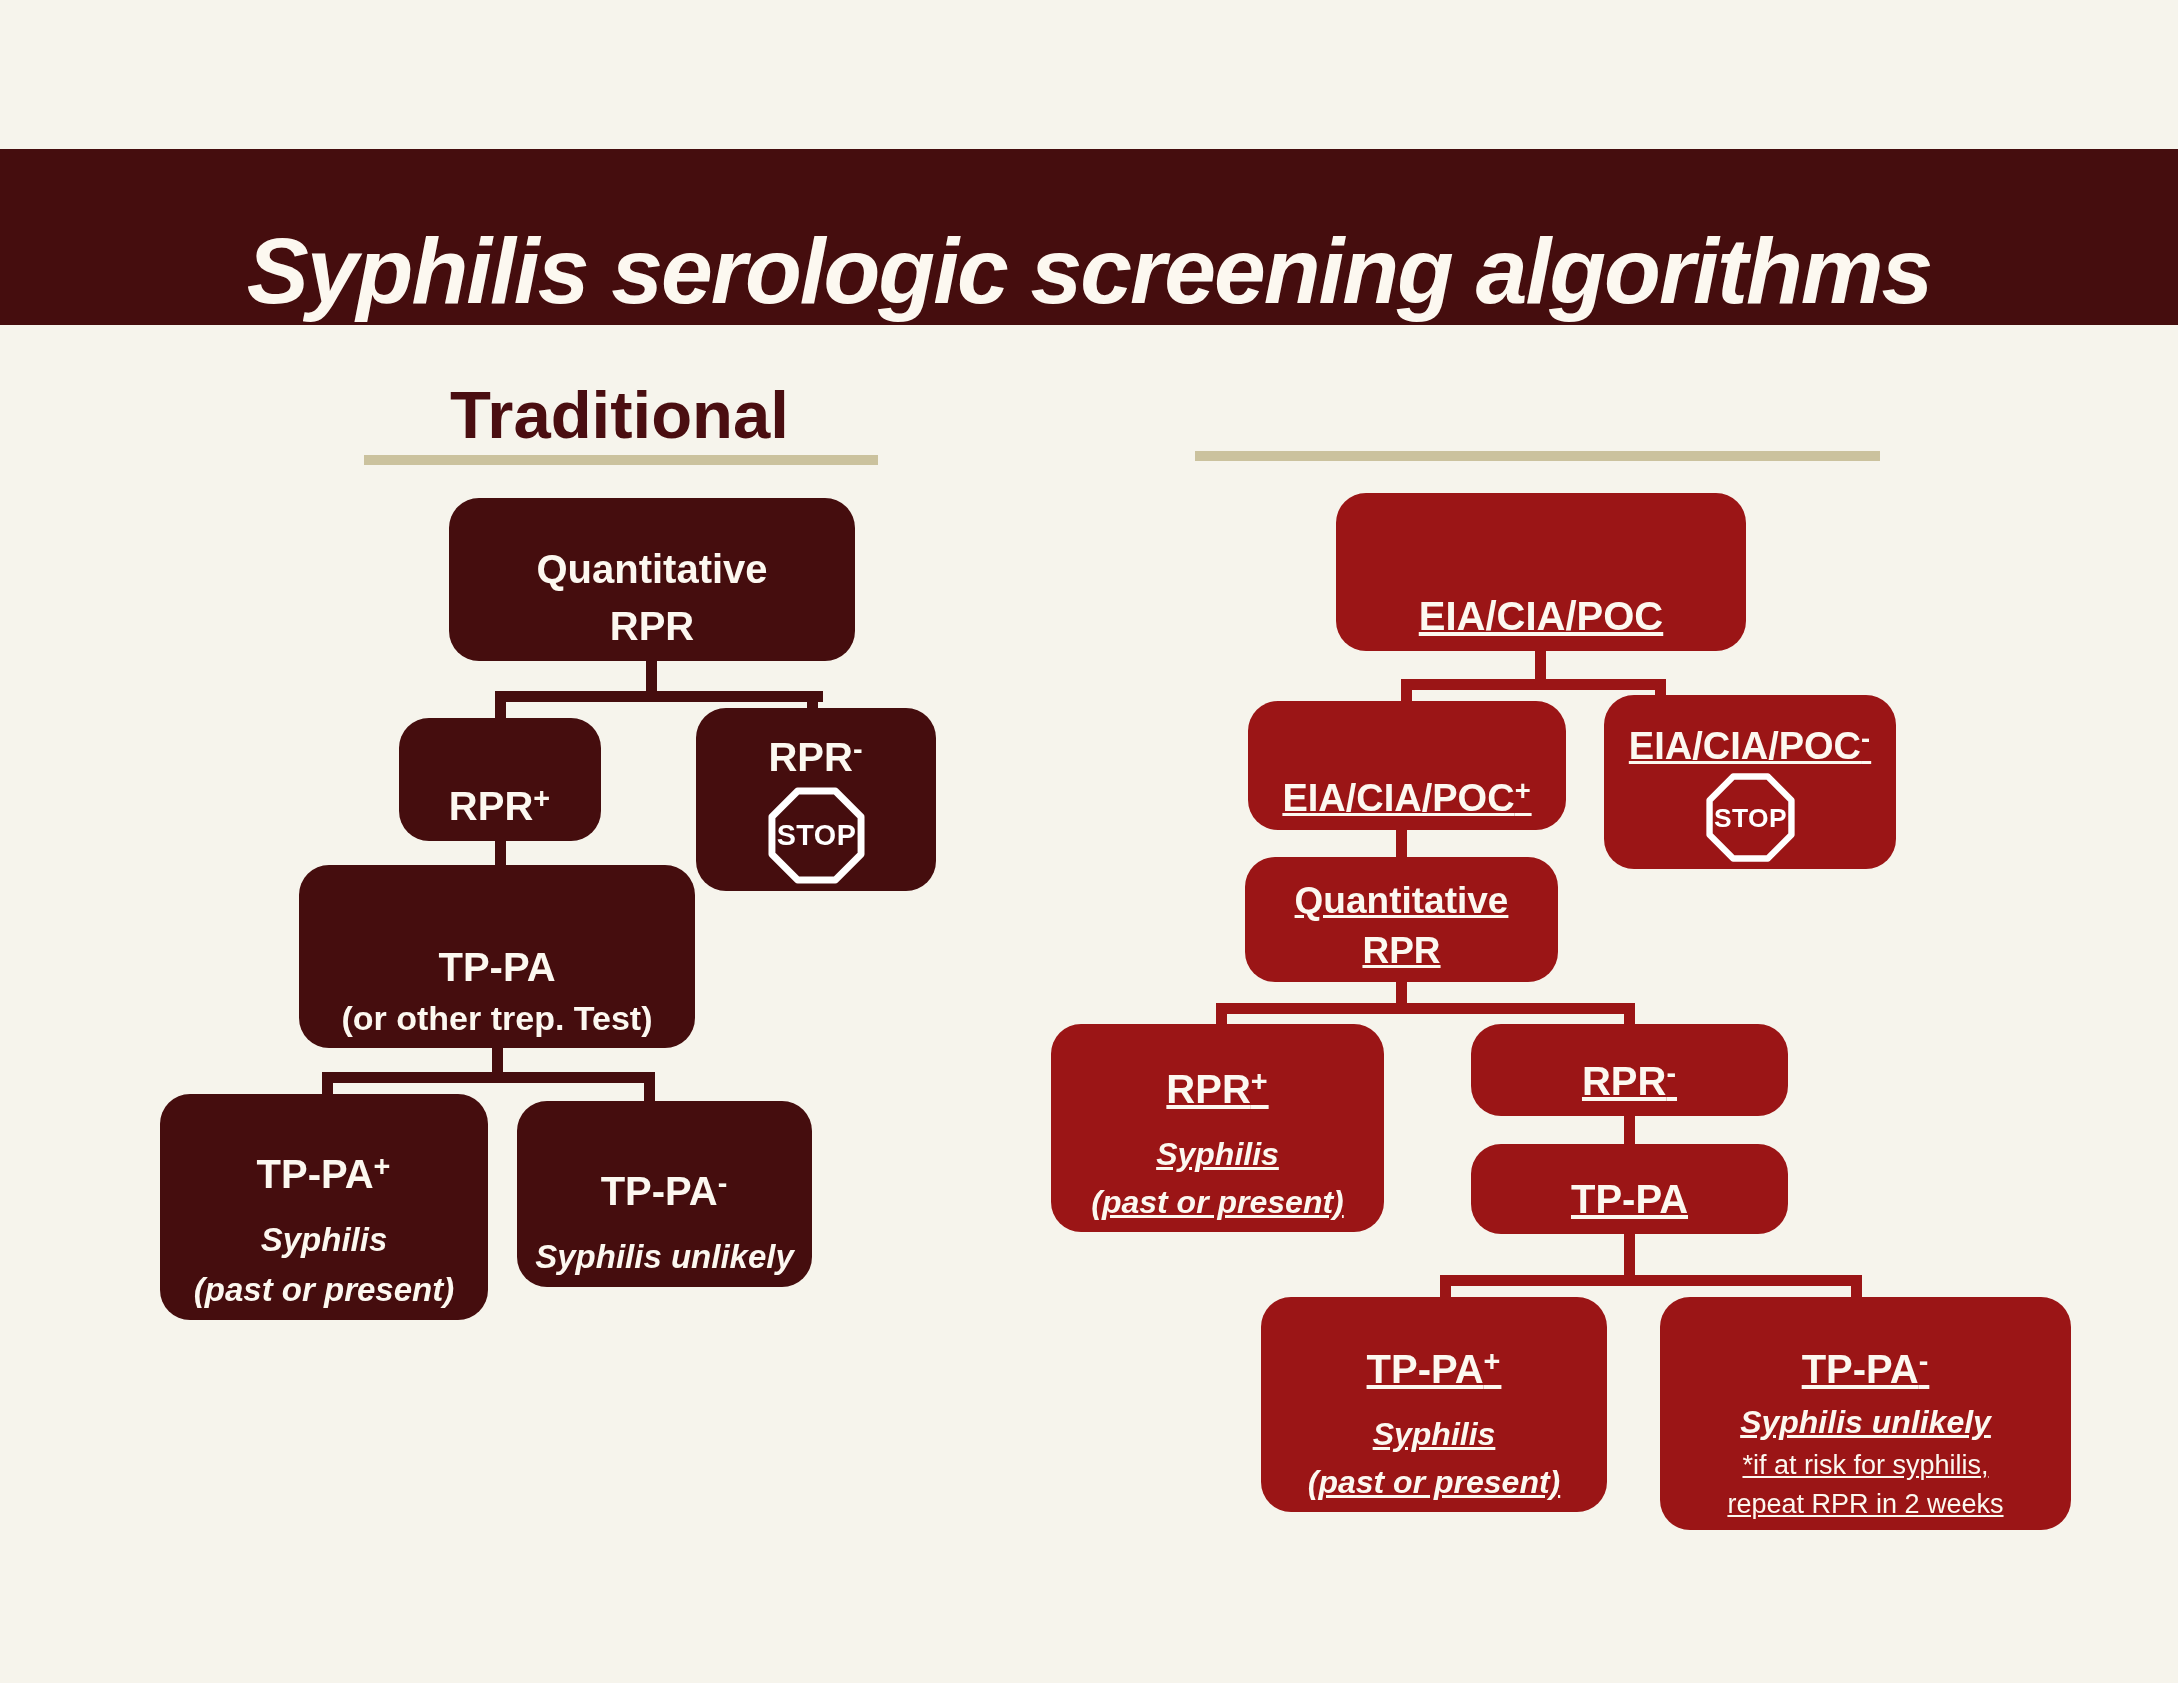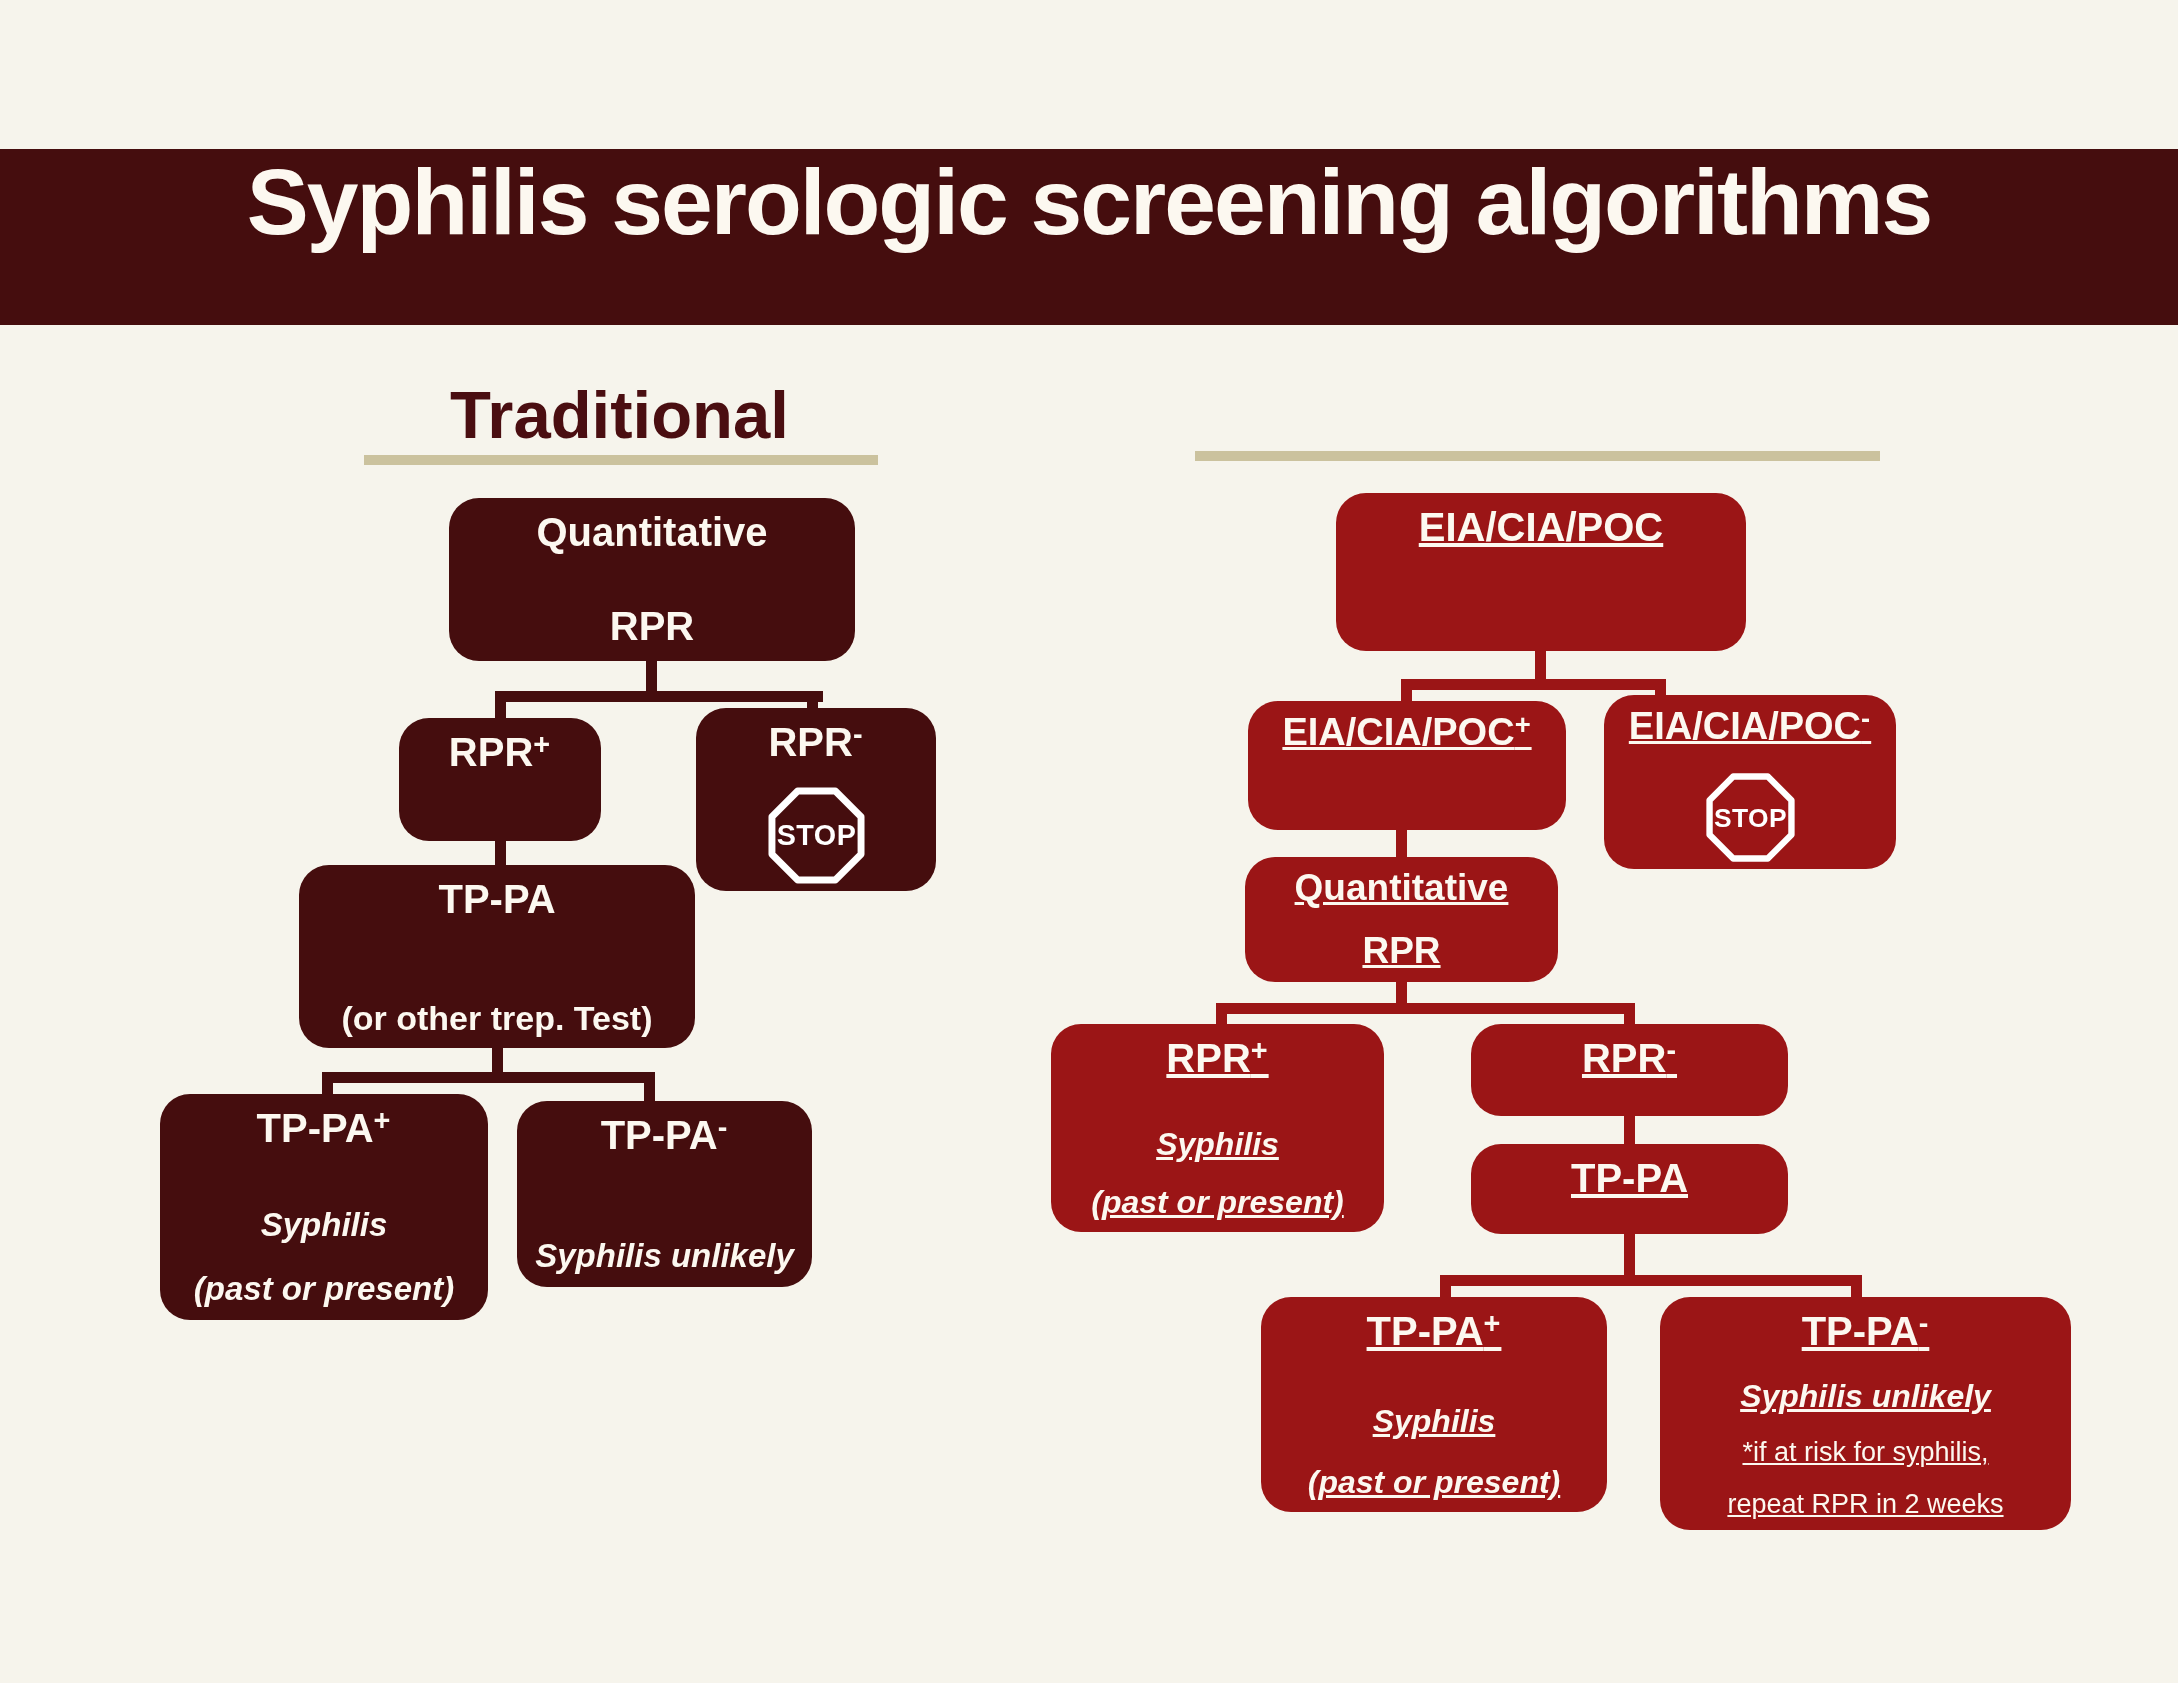--- a/index.html
+++ b/index.html
@@ -8,39 +8,39 @@
     background: var(--cream);
     font-family: "Liberation Sans", sans-serif;
     overflow: hidden;
   }
   .canvas { position: relative; width: 2178px; height: 1683px; background: var(--cream); }
 
   
   .banner {
     position: absolute; left: 0; top: 149px; width: 2178px; height: 176px;
     background: var(--dark);
-    display: flex; align-items: flex-start; justify-content: center;
+    display: flex; align-items: flex-end; justify-content: center; font-style: italic;
   }
   .banner h1 {
     margin: 0; color: var(--light_text);
     font-size: 93px; font-weight: bold; letter-spacing: -2px; white-space: nowrap;
   }
 
   
   .col-heading { position: absolute; text-align: center; font-weight: bold; font-size: 67px; white-space: nowrap; }
   .col-heading.trad { left: 361px; width: 517px; top: 376px; color: var(--heading_dark); }
   .col-heading.rev  { left: 1195px; width: 685px; top: 376px; color: var(--heading_red); }
   .underline { position: absolute; height: 10px; background: var(--tan); }
   .underline.trad { left: 364px; top: 455px; width: 514px; }
   .underline.rev  { left: 1195px; top: 451px; width: 685px; }
 
   
   .box {
     position: absolute; border-radius: 30px; color: var(--light_text);
-    display: flex; flex-direction: column; align-items: center; justify-content: space-between;
+    display: flex; flex-direction: column; align-items: center; justify-content: flex-end;
     text-align: center; box-sizing: border-box; padding: 6px 10px;
   }
   .box.dark { background: var(--dark); }
   .box.red  { background: var(--red); text-decoration: underline; }
 
   .t  { font-weight: bold; font-size: 40px; line-height: 1.42; white-space: nowrap; }
   .t2 { font-weight: bold; font-size: 38px; line-height: 1.35; white-space: nowrap; }
   .sub  { font-weight: bold; font-style: italic; font-size: 33px; line-height: 1.5; white-space: nowrap; }
   .note { font-weight: normal; font-size: 27px; line-height: 1.45; white-space: nowrap; }
   .gap { height: 12px; }

